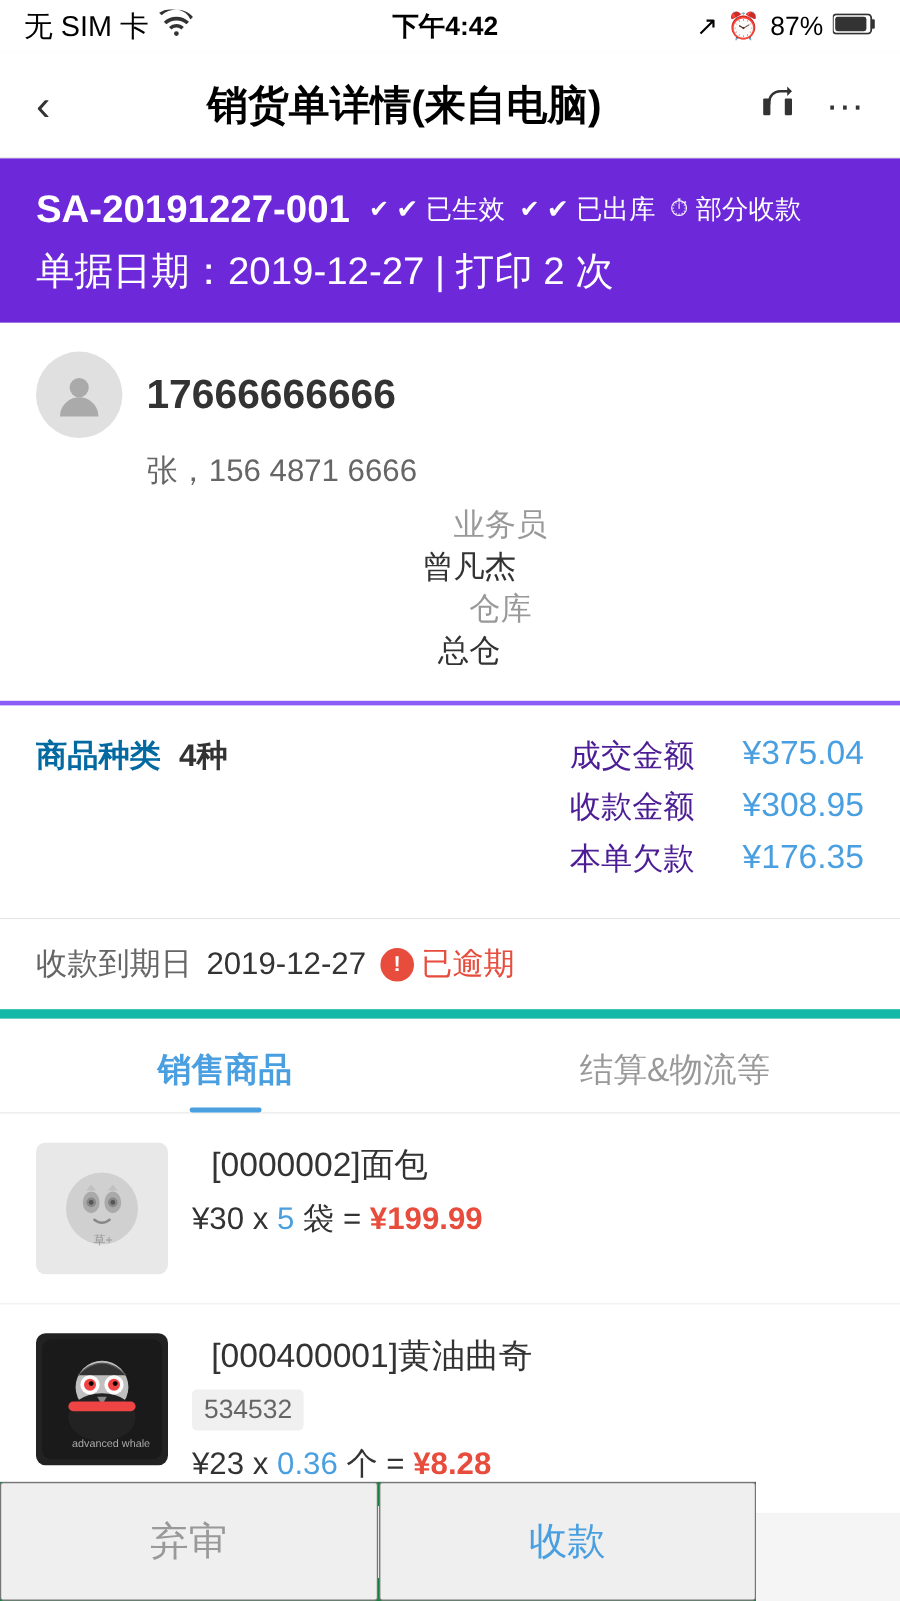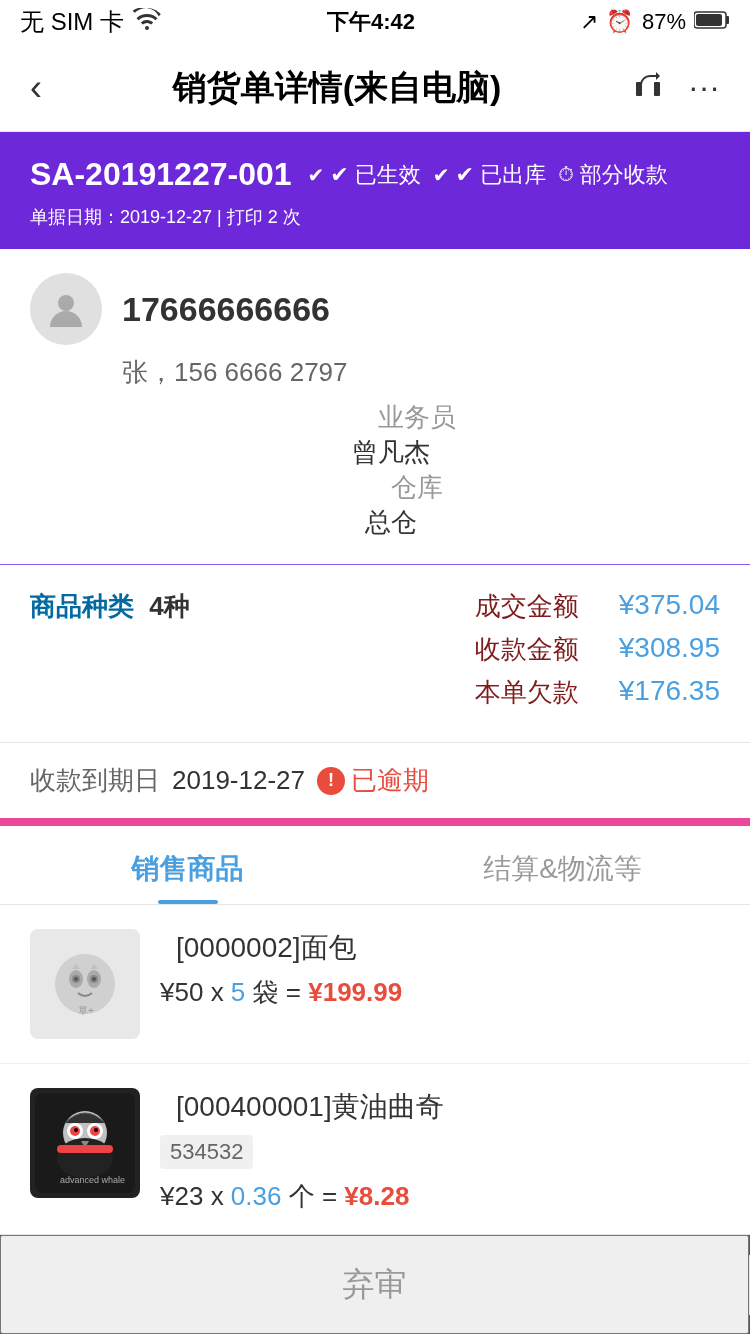--- a/index.html
+++ b/index.html
@@ -73,29 +73,29 @@
     }
     .badge {
       display: flex;
       align-items: center;
       gap: 4px;
       font-size: 22px;
       color: #fff;
     }
     .badge-icon { font-size: 20px; }
     .order-meta {
-      font-size: 18px;
+      font-size: 32px;
       color: #fff;
     }
 
     
     .customer-section {
       background: #fff;
       padding: 24px 30px;
-      border-bottom: 1px solid #8b5cf6;
+      border-bottom: 4px solid #8b5cf6;
     }
     .customer-row {
       display: flex;
       align-items: center;
       gap: 20px;
       margin-bottom: 10px;
     }
     .avatar {
       width: 72px;
       height: 72px;
@@ -155,36 +155,36 @@
     }
     .summary-right { text-align: right; }
     .summary-row {
       display: flex;
       justify-content: space-between;
       gap: 40px;
       margin-bottom: 8px;
     }
     .summary-row-label {
       font-size: 26px;
-      color: #7f1d1d;
+      color: #4c1d95;
     }
     .summary-row-value {
       font-size: 28px;
       color: #4a9fe0;
       font-weight: 500;
     }
 
     
     .due-section {
       background: #fff;
       padding: 20px 30px;
       display: flex;
       align-items: center;
       gap: 12px;
-      border-bottom: 8px solid #ec4899;
+      border-bottom: 8px solid #14b8a6;
     }
     .due-label {
       font-size: 26px;
       color: #666;
     }
     .due-date {
       font-size: 26px;
       color: #333;
     }
     .overdue-badge {
@@ -294,21 +294,21 @@
       color: #333;
     }
     .price-highlight { color: #4a9fe0; }
     .price-total { color: #e74c3c; font-weight: 600; }
 
     
     .bottom-bar {
       position: fixed;
       bottom: 0;
       left: 0;
-      width: 750px;
+      width: 630px;
       height: 100px;
       background: #15803d;
       border-top: 1px solid #e5e5e5;
       display: flex;
     }
     .bottom-btn {
       flex: 1;
       display: flex;
       align-items: center;
       justify-content: center;
@@ -405,21 +405,21 @@
 <div class="customer-section">
   <div class="customer-row">
     <div class="avatar">
       <svg viewBox="0 0 44 44" fill="none" xmlns="http://www.w3.org/2000/svg">
         <circle cx="22" cy="16" r="8" fill="#aaa"></circle>
         <path d="M6 40c0-8.8 7.2-16 16-16s16 7.2 16 16" fill="#aaa"></path>
       </svg>
     </div>
     <span class="customer-name">17666666666</span>
   </div>
-  <div class="customer-sub">张，156 6666 2797</div>
+  <div class="customer-sub">张，156 4871 6666</div>
   <div class="customer-detail-row">
     <span class="detail-label">业务员</span>
     <span class="detail-value">曾凡杰</span>
     <span class="detail-label">仓库</span>
     <span class="detail-value">总仓</span>
   </div>
 </div>
 
 <div class="summary-section">
   <div class="summary-left">
@@ -479,21 +479,21 @@
           <path d="M28 44 Q35 50 42 44" stroke="#888" stroke-width="2" fill="none"></path>
           <path d="M22 20 L26 15 L30 20" fill="#c0c0c0"></path>
           <path d="M40 20 L44 15 L48 20" fill="#c0c0c0"></path>
           <text x="28" y="65" font-size="10" fill="#999" font-family="sans-serif">草+</text>
         </svg>
       </div>
     </div>
     <div class="product-info">
       <div class="product-name">[0000002]面包</div>
       <div class="product-price-row">
-        <span>¥50</span>
+        <span>¥30</span>
         <span> x </span>
         <span class="price-highlight"><span>5</span></span>
         <span>袋</span>
         <span> = </span>
         <span class="price-total">¥199.99</span>
       </div>
     </div>
   </div>
 
   <div class="product-item">
@@ -536,13 +536,16 @@
 
 </div>
 
 <div style="height:100px;"></div>
 
 <div class="bottom-bar">
   <button class="bottom-btn cancel">
     <span>弃审</span>
   </button>
   <div class="bottom-divider"></div>
+  <button class="bottom-btn confirm">
+    <span>收款</span>
+  </button>
 </div>
 
 </body></html>

